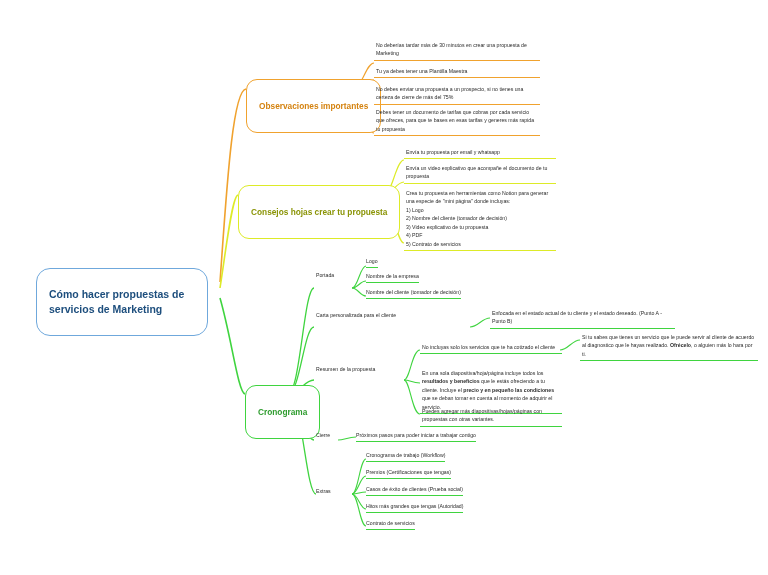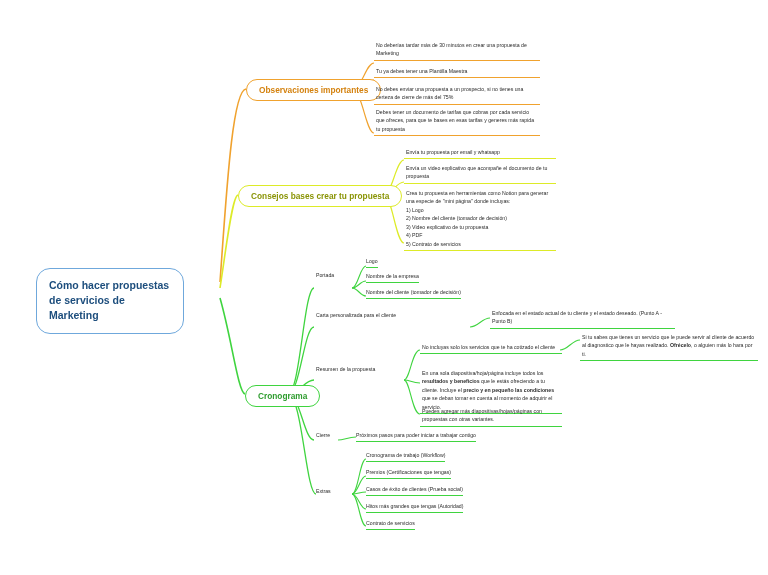--- a/index.html
+++ b/index.html
@@ -10,34 +10,34 @@
     overflow:hidden;
     position:relative;
   }
   #canvas{position:absolute;inset:0;width:768px;height:575px;}
   svg.links{position:absolute;left:0;top:0;width:768px;height:575px;pointer-events:none;}
 
   .node{position:absolute;box-sizing:border-box;}
 
   
   .root{
-    left:36px;top:268px;width:148px;
-    padding:9px 12px;
+    left:36px;top:268px;width:172px;
+    padding:18px 12px;
     border:1.6px solid #6fa8dc;
     border-radius:14px;
     background:#ffffff;
     color:#1d4e7d;
     font-size:10.5px;
     font-weight:bold;
     line-height:1.45;
   }
 
   
   .pill{
-    padding:5px 12px;
+    padding:21px 12px;
     border-radius:11px;
     background:#ffffff;
     font-size:8.3px;
     font-weight:bold;
     white-space:nowrap;
   }
   .pill.orange{border:1.4px solid #f0a22e;color:#d4820f;}
   .pill.yellow{border:1.4px solid #ddeb28;color:#8a9406;}
   .pill.green {border:1.4px solid #3fd43f;color:#2e9c2e;}
 
@@ -122,21 +122,21 @@
   <div class="node leaf u-orange" style="left:374px;top:66px;width:166px;">
     <span class="txt">Tu ya debes tener una Plantilla Maestra</span>
   </div>
   <div class="node leaf u-orange" style="left:374px;top:84px;width:166px;">
     <span class="txt">No debes enviar una propuesta a un prospecto, si no tienes una certeza de cierre de más del 75%</span>
   </div>
   <div class="node leaf u-orange" style="left:374px;top:107px;width:166px;">
     <span class="txt">Debes tener un documento de tarifas que cobras por cada servicio que ofreces, para que te bases en esas tarifas y generes más rapida tu propuesta</span>
   </div>
 
-  <div class="node pill yellow" style="left:238px;top:185px;">Consejos bases crear tu propuesta</div>
+  <div class="node pill yellow" style="left:238px;top:185px;">Consejos hojas crear tu propuesta</div>
 
   <div class="node leaf u-yellow" style="left:404px;top:147px;width:152px;">
     <span class="txt">Envía tu propuesta por email y whatsapp</span>
   </div>
   <div class="node leaf u-yellow" style="left:404px;top:163px;width:152px;">
     <span class="txt">Envía un video explicativo que acompañe el documento de tu propuesta</span>
   </div>
   <div class="node leaf u-yellow" style="left:404px;top:188px;width:152px;">
     <span class="txt">Crea tu propuesta en herramientas como Notion para generar una especie de "mini página" donde incluyas:</span>
     <span class="listline">1) Logo</span>

